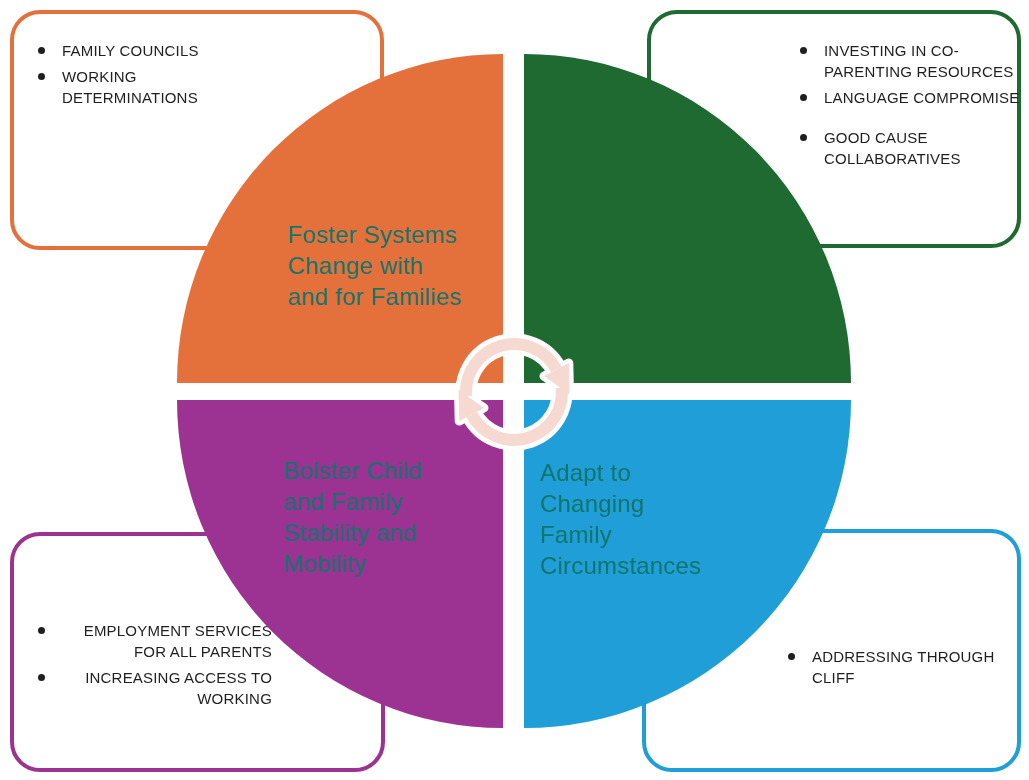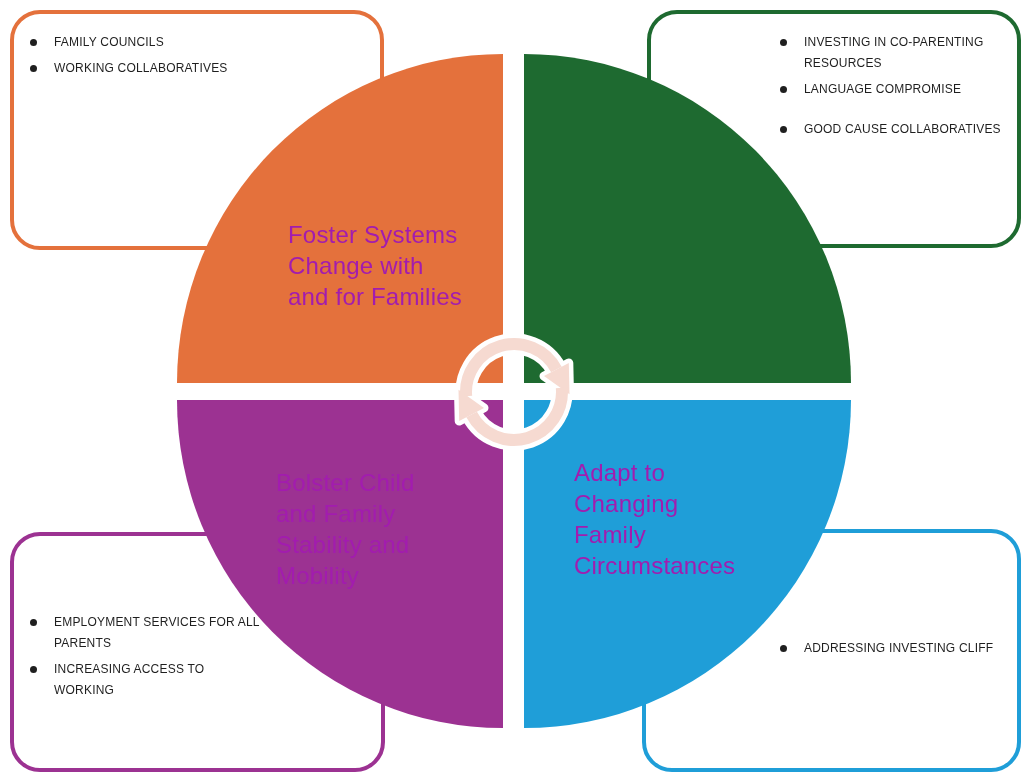--- a/index.html
+++ b/index.html
@@ -21,107 +21,107 @@
     z-index: 1;
     box-sizing: border-box;
   }
   .callout.tl { left: 10px;  top: 10px;  width: 374px; height: 240px; }
   .callout.tr { left: 647px; top: 10px;  width: 374px; height: 238px; }
   .callout.bl { left: 10px;  top: 532px; width: 375px; height: 240px; }
   .callout.br { left: 642px; top: 529px; width: 379px; height: 243px; }
 
   ul.blist {
     position: absolute;
-    margin: 4px; padding: 0;
+    margin: 12px; padding: 0;
     list-style: none;
-    font-size: 12px;
+    font-size: 15px;
     line-height: 21px;
     letter-spacing: 0.2px;
     color: #1f1f1f;
   }
   ul.blist li {
     position: relative;
     padding-left: 30px;
     margin-bottom: 5px;
   }
   ul.blist li::before {
     content: "";
     position: absolute;
     left: 6px; top: 7px;
     width: 7px; height: 7px;
     border-radius: 50%;
     background: #1f1f1f;
   }
   ul.blist li.gap { margin-top: 19px; }
 
   .callout.tl ul { left: 6px;   top: 14px;  width: 210px; }
-  .callout.tr ul { left: 119px; top: 14px;  width: 230px; }
+  .callout.tr ul { left: 131px; top: 14px;  width: 230px; }
   .callout.bl ul { left: 6px;   top: 72px;  width: 240px; }
   .callout.br ul { left: 124px; top: 101px; width: 230px; }
 
   
   .quad { position: absolute; z-index: 2; }
   .quad.q-tl { left: 177px; top: 54px;  width: 326px; height: 329px; border-top-left-radius: 100%; }
   .quad.q-tr { left: 524px; top: 54px;  width: 327px; height: 329px; border-top-right-radius: 100%; }
   .quad.q-bl { left: 177px; top: 400px; width: 326px; height: 328px; border-bottom-left-radius: 100%; }
   .quad.q-br { left: 524px; top: 400px; width: 327px; height: 328px; border-bottom-right-radius: 100%; }
 
   .quad-title {
     position: absolute;
     z-index: 3;
-    color: #a21caf;
+    color: #0f766e;
     font-size: 24px;
     line-height: 31px;
     letter-spacing: 0.2px;
     white-space: pre-line;
     width: 240px;
   }
   .qt-tl { left: 288px; top: 219px; }
   .qt-tr { left: 540px; top: 219px; }
-  .qt-bl { left: 276px; top: 455px; margin-top: 12px; }
-  .qt-br { left: 540px; top: 457px; margin-left: 34px; }
+  .qt-bl { left: 284px; top: 455px; }
+  .qt-br { left: 540px; top: 457px; }
 
   
   .cycle-svg {
     position: absolute;
     left: 444px; top: 326px;
     width: 140px; height: 130px;
     z-index: 4;
   }
 </style>
 </head>
 <body>
 
 <div class="stage">
 
   <div class="callout tl" style="border-color: rgb(228, 113, 60);">
     <ul class="blist">
       <li>FAMILY COUNCILS</li>
-      <li>WORKING COLLABORATIVES</li>
+      <li>WORKING DETERMINATIONS</li>
     </ul>
   </div>
 
   <div class="callout tr" style="border-color: rgb(30, 106, 48);">
     <ul class="blist">
       <li>INVESTING IN CO-PARENTING RESOURCES</li>
       <li>LANGUAGE COMPROMISE</li>
       <li class="gap">GOOD CAUSE COLLABORATIVES</li>
     </ul>
   </div>
 
-  <div class="callout bl" style="border-color: rgb(156, 50, 146);">
+  <div class="callout bl" style="border-color: rgb(156, 50, 146); text-align: right;">
     <ul class="blist">
       <li>EMPLOYMENT SERVICES FOR ALL PARENTS</li>
       <li>INCREASING ACCESS TO WORKING</li>
     </ul>
   </div>
 
   <div class="callout br" style="border-color: rgb(31, 158, 216);">
     <ul class="blist">
-      <li>ADDRESSING INVESTING CLIFF</li>
+      <li>ADDRESSING THROUGH CLIFF</li>
     </ul>
   </div>
 
   <div class="quad q-tl" style="background-color: rgb(228, 113, 60);"></div>
   <div class="quad q-tr" style="background-color: rgb(30, 106, 48);"></div>
   <div class="quad q-bl" style="background-color: rgb(156, 50, 146);"></div>
   <div class="quad q-br" style="background-color: rgb(31, 158, 216);"></div>
 
   <div class="quad-title qt-tl">Foster Systems
 Change with

